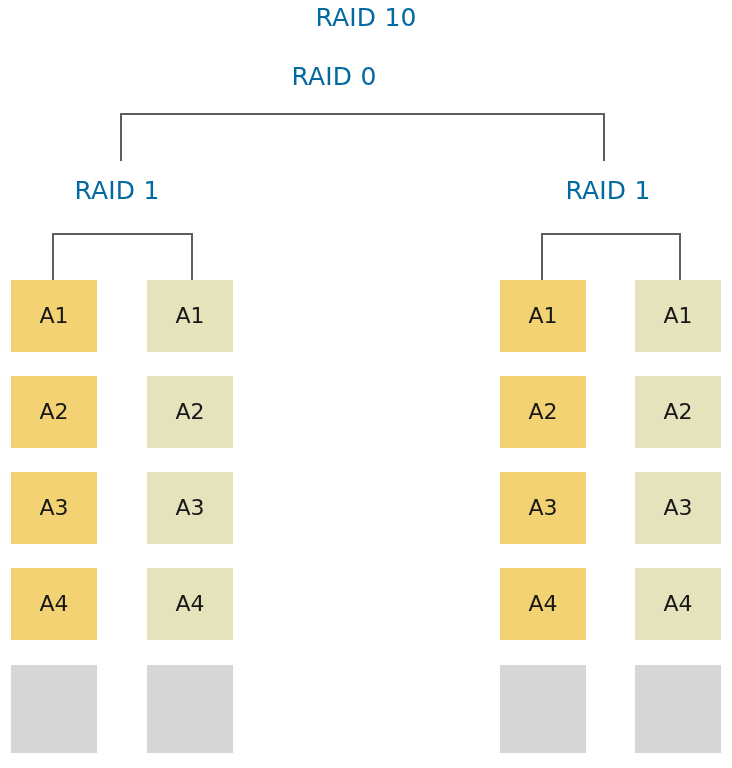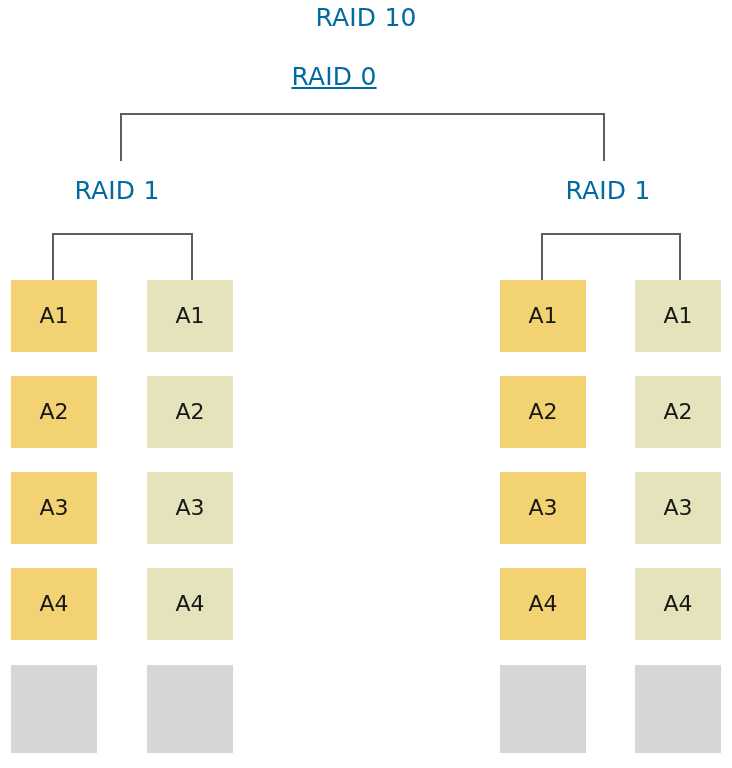--- a/index.html
+++ b/index.html
@@ -25,21 +25,21 @@
     position: absolute;
     color: #0369a1;
     font-size: 25px;
     font-weight: 400;
     letter-spacing: 0.2px;
     white-space: nowrap;
     text-align: center;
     line-height: 1;
   }
   .label-raid10 { left: 0;   top: 5px;   width: 732px; }
-  .label-raid0  { left: 0;   top: 64px;  width: 668px; text-decoration: underline; }
+  .label-raid0  { left: 0;   top: 64px;  width: 668px; }
   .label-raid1-left  { left: 27px;  top: 178px; width: 180px; }
   .label-raid1-right { left: 518px; top: 178px; width: 180px; }
 
   
   .bracket {
     position: absolute;
     border-top: 2px solid #5e5e5e;
     border-left: 2px solid #5e5e5e;
     border-right: 2px solid #5e5e5e;
     border-bottom: none;

